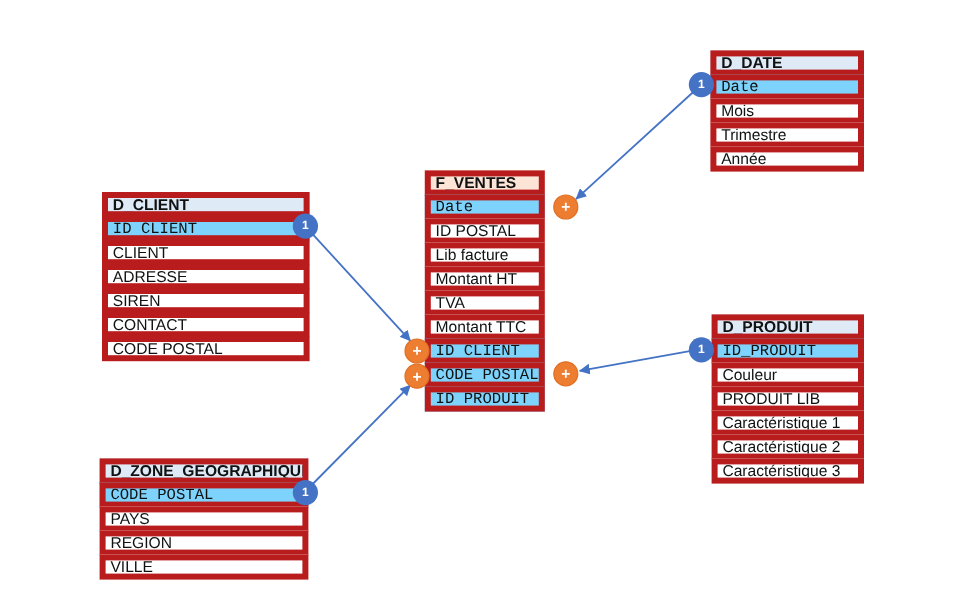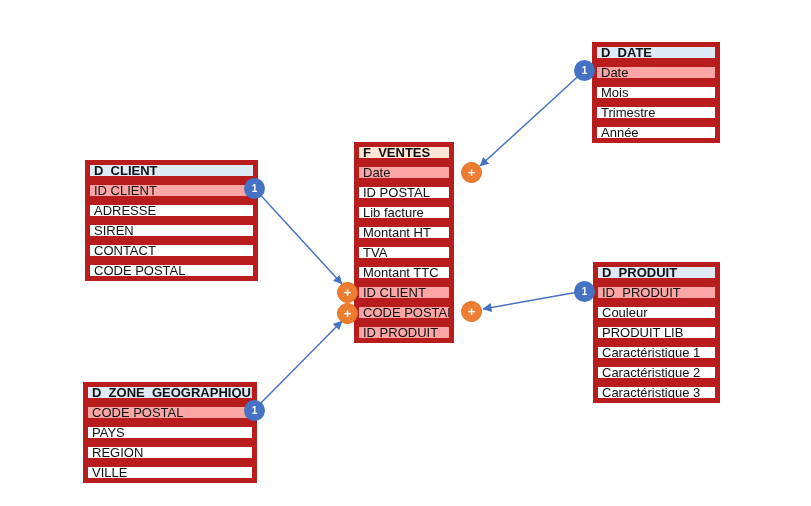--- a/index.html
+++ b/index.html
@@ -19,21 +19,21 @@
     background:#ffffff;
     display:flex;align-items:center;
     padding:0 0 0 4px;
     font-size:13px;color:#111111;
     white-space:nowrap;overflow:hidden;
   }
   .er-row:first-child{margin-top:0;}
   .er-header{font-weight:bold;}
   .hdr-dim{background:#DEEAF6;}
   .hdr-fact{background:#FCE4D6;}
-  .key{background:#fca5a5;}
+  .key{background:#7dd3fc;font-family:Liberation Mono, monospace;}
   .rel-layer{position:absolute;left:0;top:0;z-index:2;pointer-events:none;}
   .marker{
     position:absolute;z-index:3;
     width:21px;height:21px;border-radius:50%;
     display:flex;align-items:center;justify-content:center;
     color:#ffffff;font-weight:bold;
     box-sizing:border-box;
   }
   .marker-one{background:#4472C4;font-size:10px;}
   .marker-many{background:#ED7D31;border:1px solid #E06F22;font-size:13px;line-height:13px;}
@@ -47,20 +47,21 @@
     <div class="er-row er-header hdr-dim">D_DATE</div>
     <div class="er-row key">Date</div>
     <div class="er-row">Mois</div>
     <div class="er-row">Trimestre</div>
     <div class="er-row">Année</div>
   </div>
 
   <div class="er-table" style="left:85px;top:160px;width:173px;">
     <div class="er-row er-header hdr-dim">D_CLIENT</div>
     <div class="er-row key">ID CLIENT</div>
+    <div class="er-row">CLIENT</div>
     <div class="er-row">ADRESSE</div>
     <div class="er-row">SIREN</div>
     <div class="er-row">CONTACT</div>
     <div class="er-row">CODE POSTAL</div>
   </div>
 
   <div class="er-table" style="left:354px;top:142px;width:100px;border-radius:19px;">
     <div class="er-row er-header hdr-fact">F_VENTES</div>
     <div class="er-row key">Date</div>
     <div class="er-row">ID POSTAL</div>

